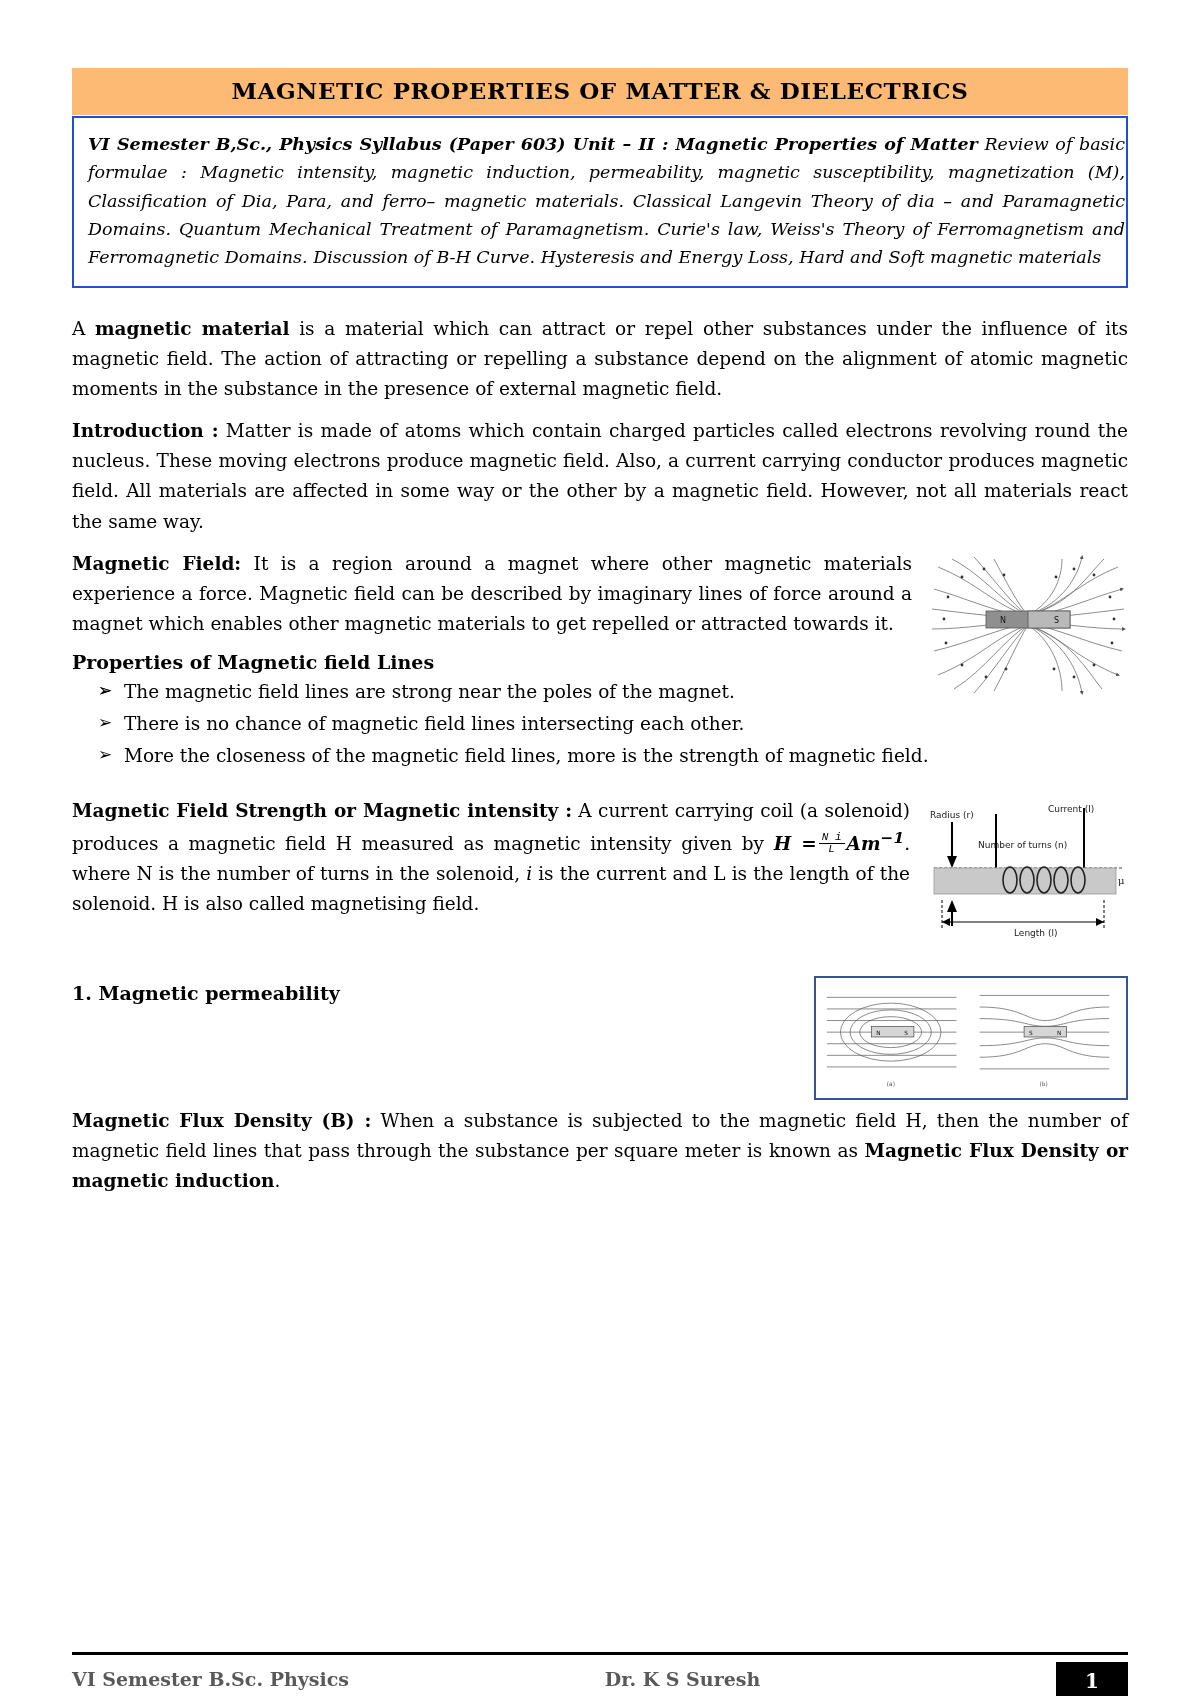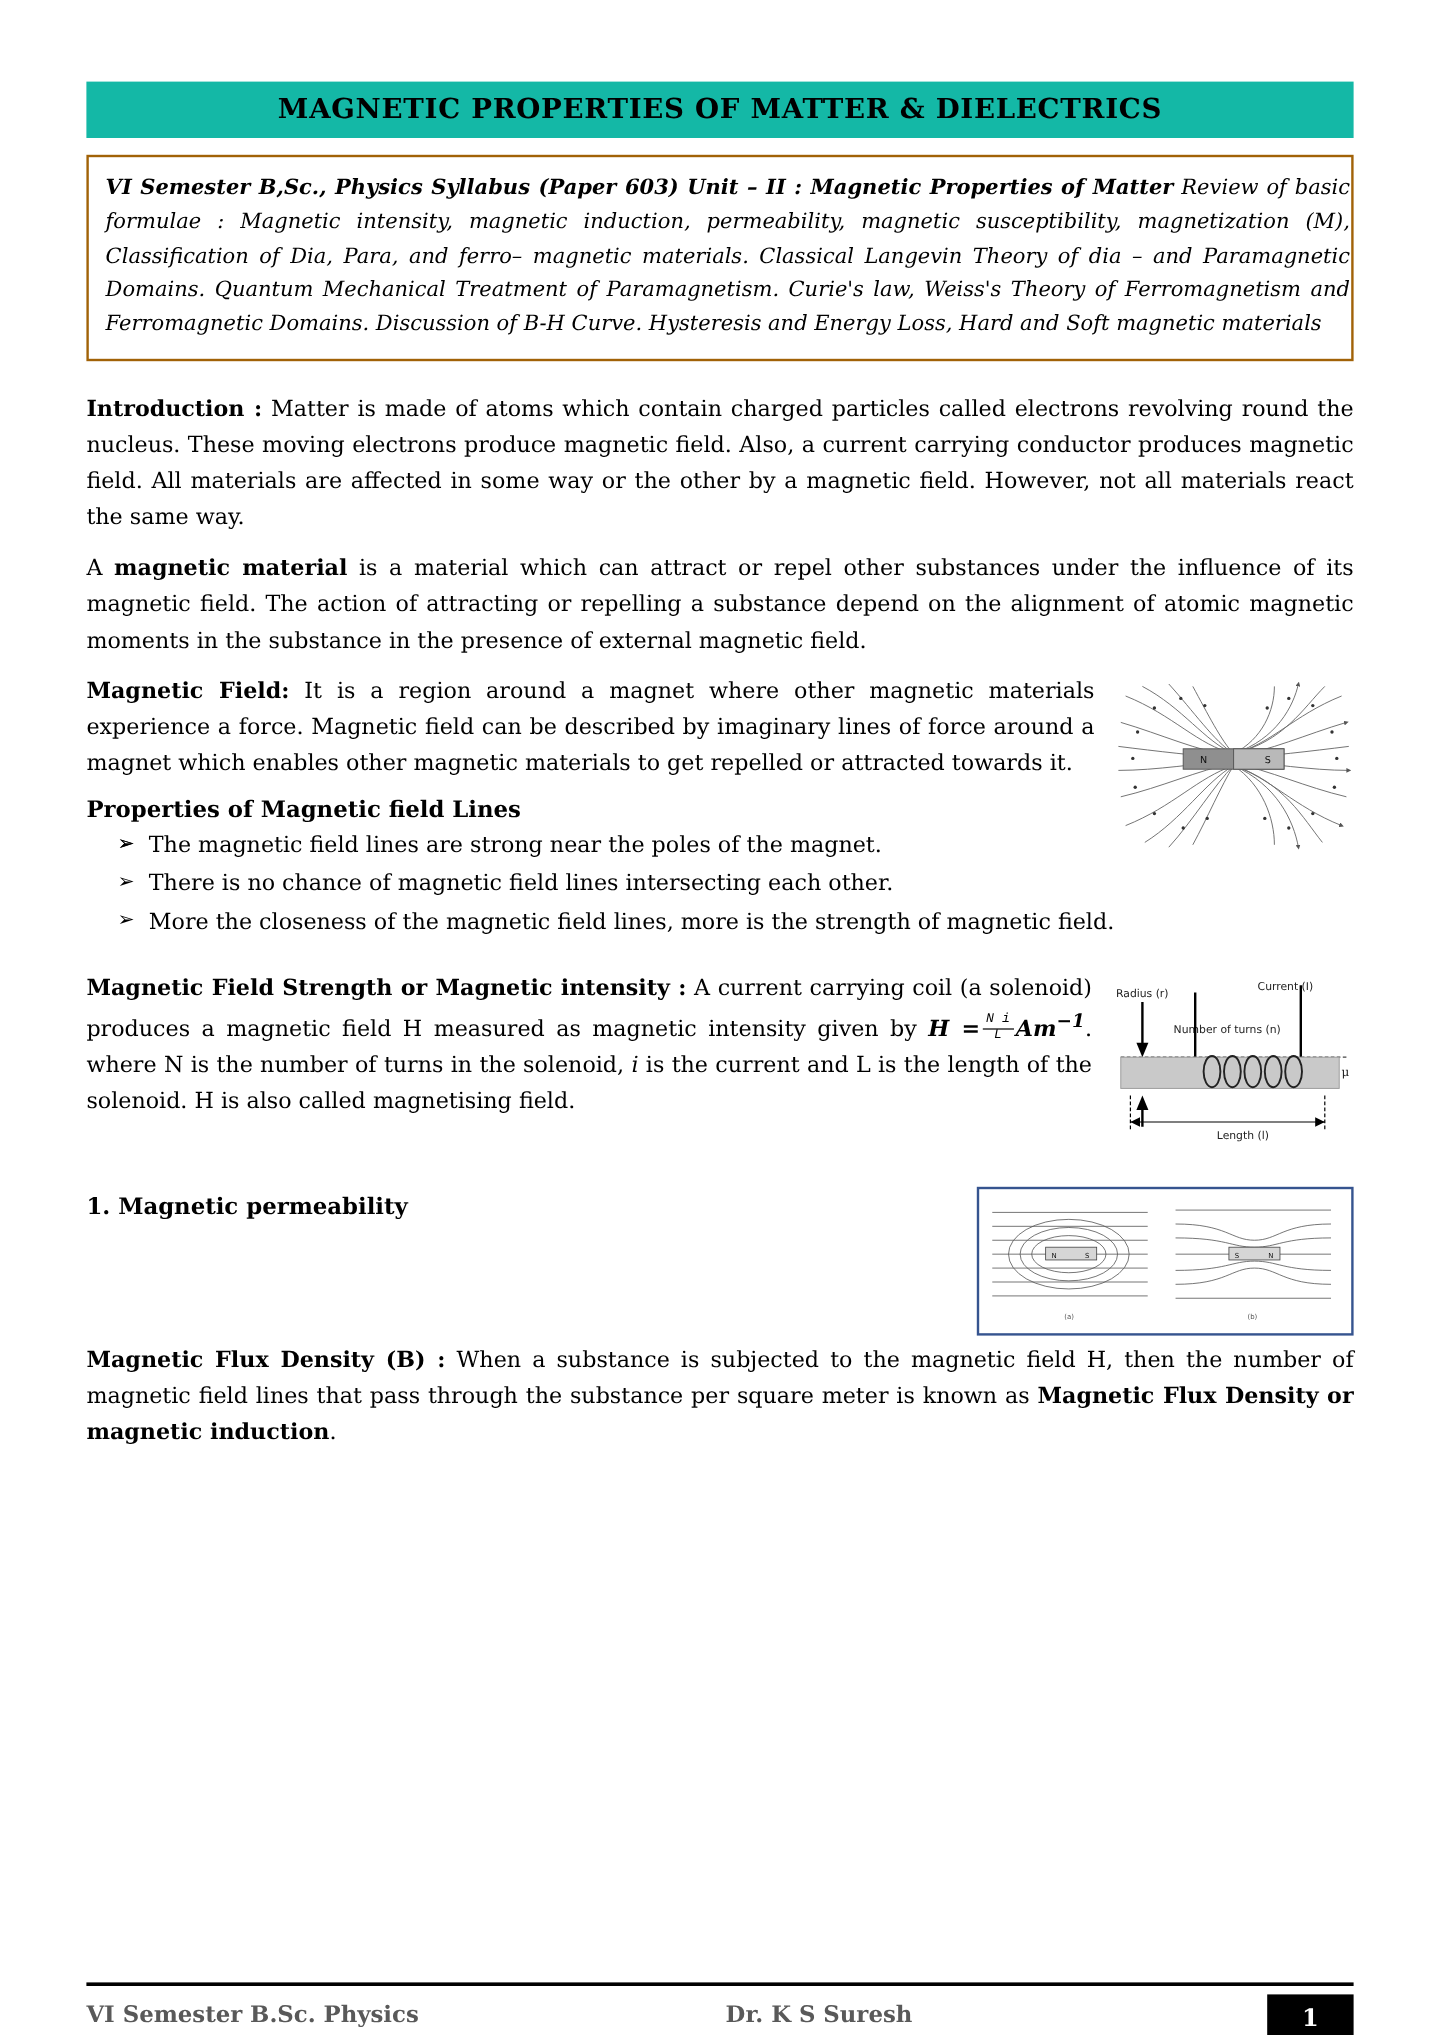--- a/index.html
+++ b/index.html
@@ -6,31 +6,31 @@
   body{
     width:1200px;height:1696px;background:#ffffff;
     font-family:"Liberation Serif",serif;color:#000;
     -webkit-font-smoothing:antialiased;
   }
   .page{position:relative;width:1200px;height:1696px;box-sizing:border-box;
         padding:0 72px;}
 
   
   .title-banner{
-    margin-top:68px;background:#14b8a6;text-align:center;
+    margin-top:68px;background:#fdba74;text-align:center;
     padding:9px 0 11px 0;
   }
   .title-banner .t{
     font-family:"DejaVu Serif",serif;font-weight:700;font-size:23px;
     letter-spacing:.6px;
   }
 
   
   .syllabus{
-    margin-top:14px;border:2px solid #a16207;padding:12px 1px 14px 14px;
+    margin-top:1px;border:2px solid #1d4ed8;padding:12px 1px 14px 14px;
   }
   .syllabus p{margin:0;font-family:"DejaVu Serif",serif;font-style:italic;
     font-size:17.5px;line-height:1.62;text-align:justify;}
   .syllabus .head{font-weight:700;}
 
   
   .body{margin-top:26px;}
   p.para{
     margin:0 0 12px 0;font-family:"DejaVu Serif",serif;font-size:18.5px;
     line-height:1.63;text-align:justify;
@@ -109,25 +109,25 @@
   <div class="syllabus">
     <p>
       <span class="head">VI Semester B,Sc., Physics Syllabus (Paper 603) Unit – II : Magnetic Properties of Matter</span>
       <span>Review of basic formulae : Magnetic intensity, magnetic induction, permeability, magnetic susceptibility, magnetization (M), Classification of Dia, Para, and ferro– magnetic materials. Classical Langevin Theory of dia – and Paramagnetic Domains. Quantum Mechanical Treatment of Paramagnetism. Curie's law, Weiss's Theory of Ferromagnetism and Ferromagnetic Domains. Discussion of B-H Curve. Hysteresis and Energy Loss, Hard and Soft magnetic materials</span>
     </p>
   </div>
 
   <div class="body">
 
     <p class="para">
+      <span>A </span><b class="run">magnetic material</b><span> is a material which can attract or repel other substances under the influence of its magnetic field. The action of attracting or repelling a substance depend on the alignment of atomic magnetic moments in the substance in the presence of external magnetic field.</span>
+    </p>
+
+    <p class="para">
       <b class="run">Introduction :</b><span> Matter is made of atoms which contain charged particles called electrons revolving round the nucleus. These moving electrons produce magnetic field. Also, a current carrying conductor produces magnetic field. All materials are affected in some way or the other by a magnetic field. However, not all materials react the same way.</span>
-    </p>
-
-    <p class="para">
-      <span>A </span><b class="run">magnetic material</b><span> is a material which can attract or repel other substances under the influence of its magnetic field. The action of attracting or repelling a substance depend on the alignment of atomic magnetic moments in the substance in the presence of external magnetic field.</span>
     </p>
 
     <div class="fig-magnet">
       <svg viewBox="0 0 200 143" width="200" height="143">
         <defs>
           <marker id="ar" markerWidth="5" markerHeight="5" refX="2.5" refY="2.5" orient="auto">
             <path d="M0,0 L5,2.5 L0,5 z" fill="#555"></path>
           </marker>
         </defs>
         <g stroke="#6e6e6e" fill="none" stroke-width="0.8">

